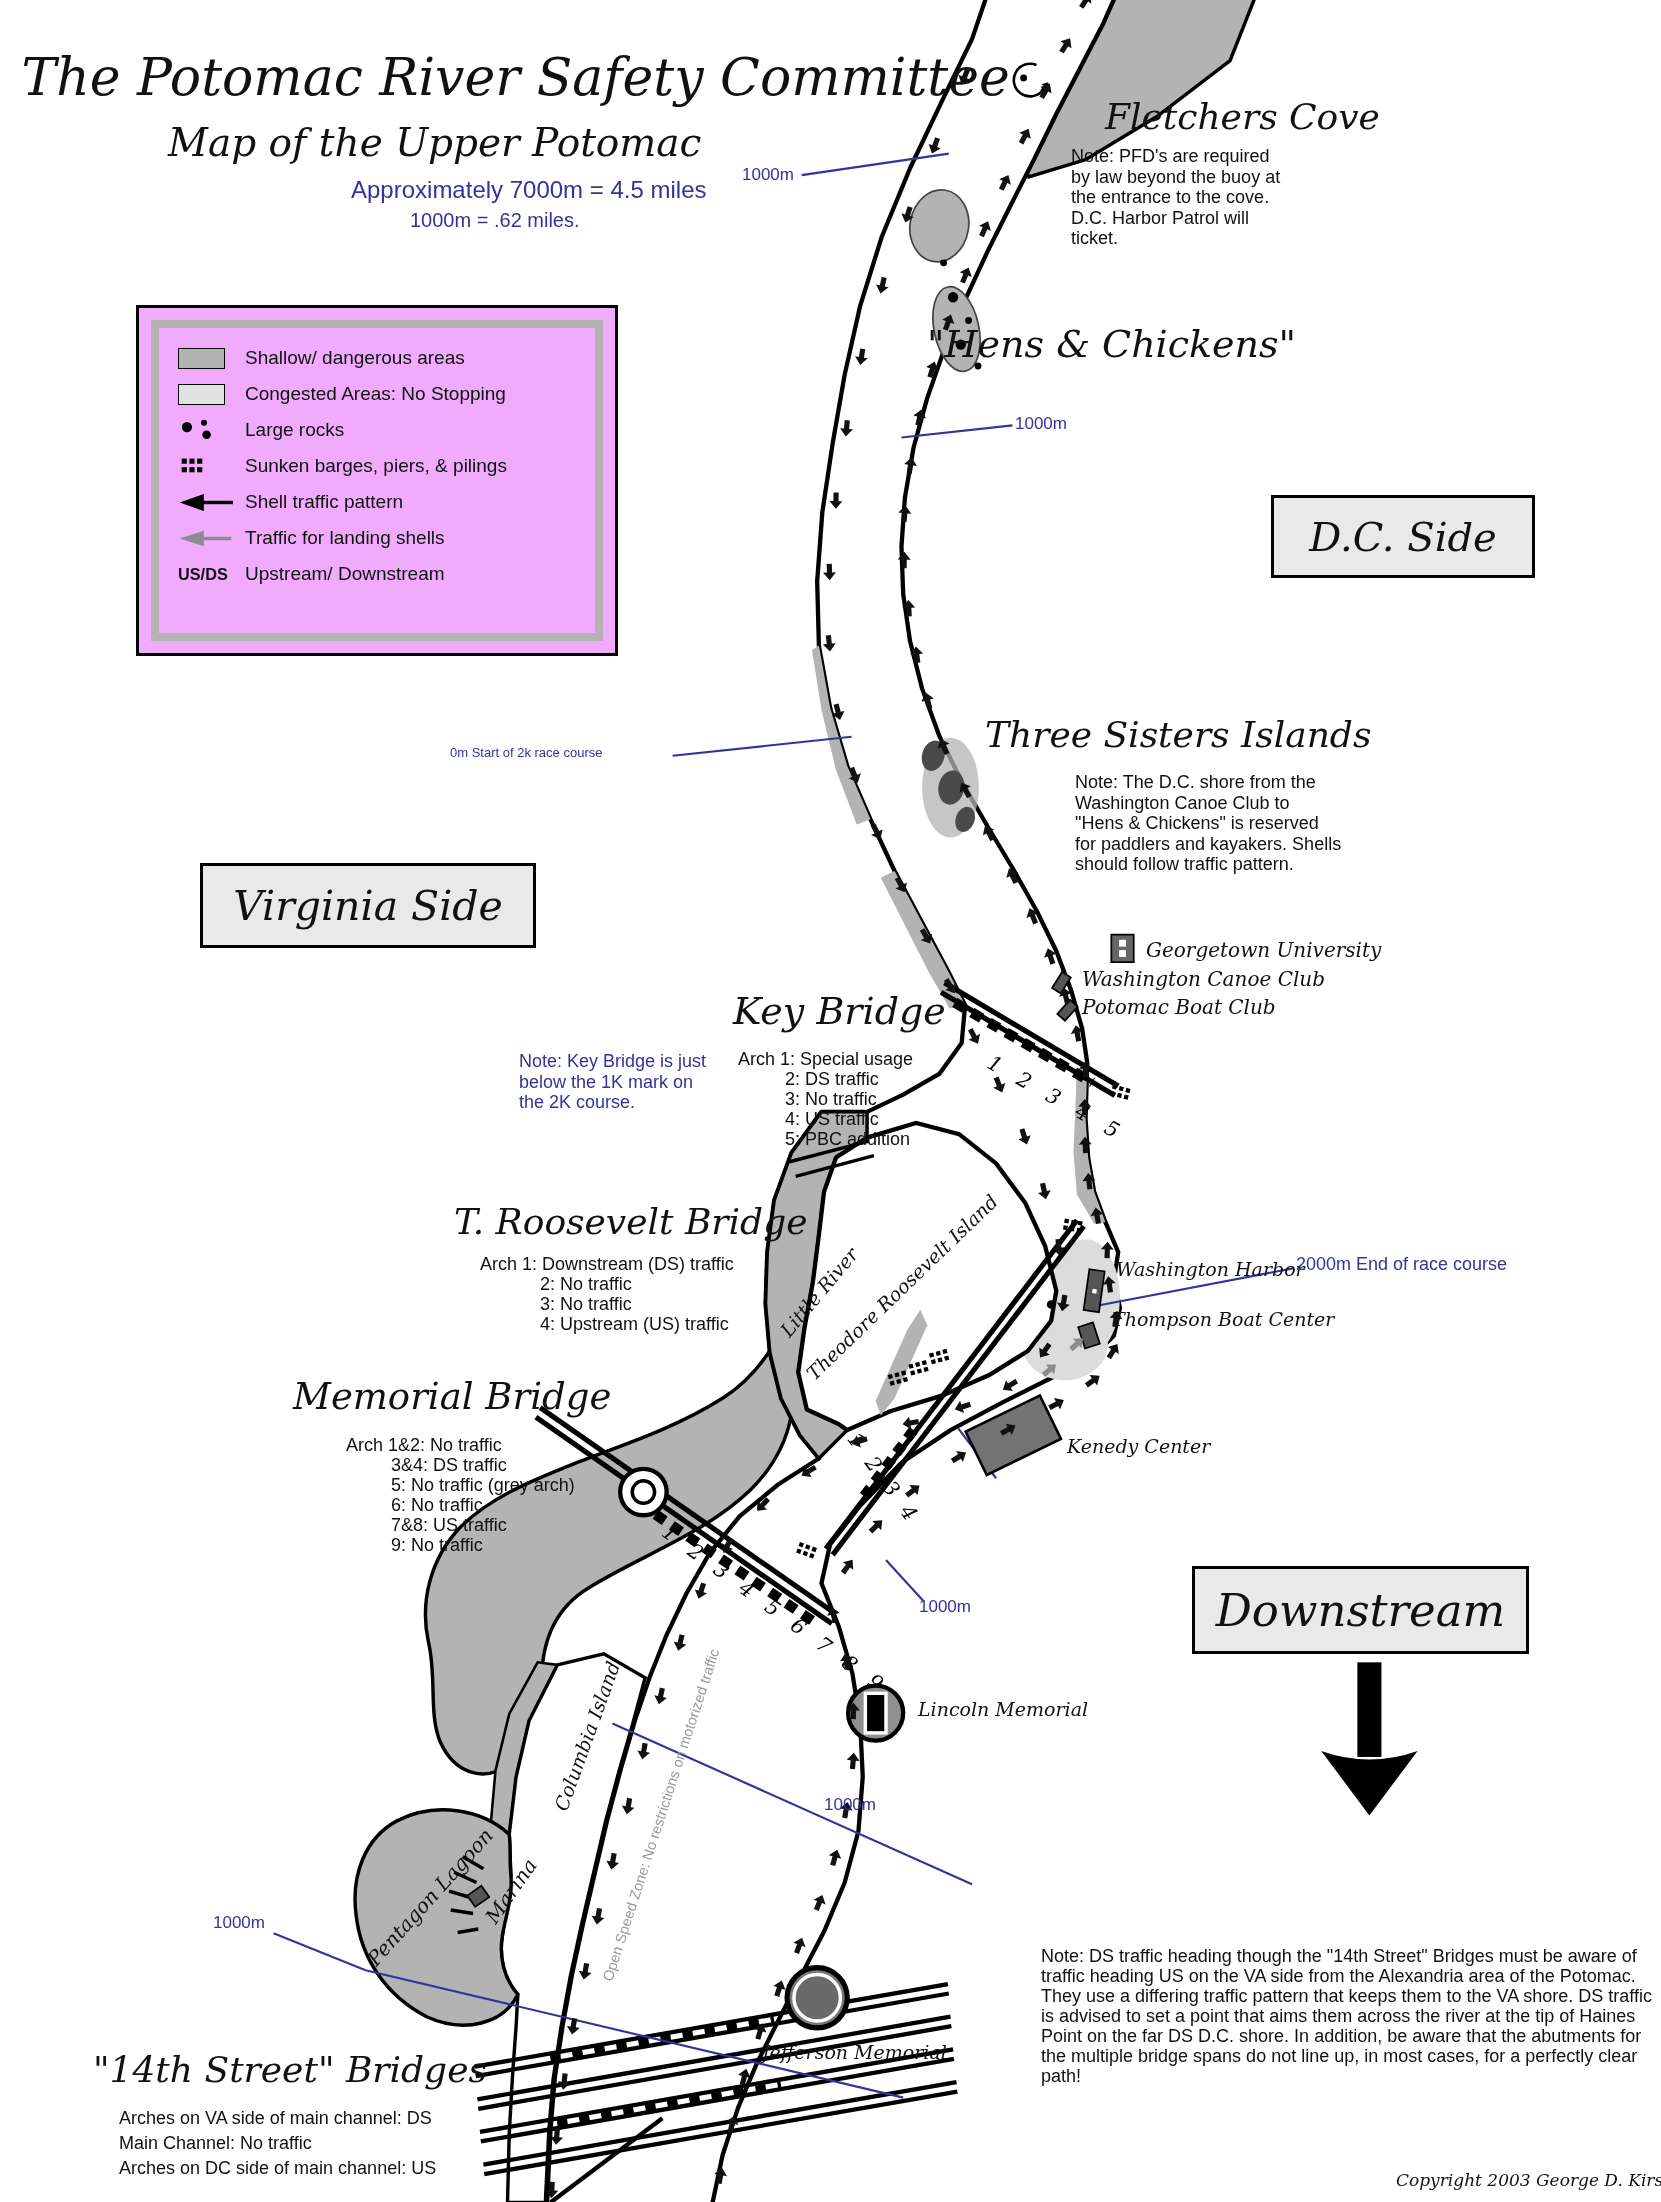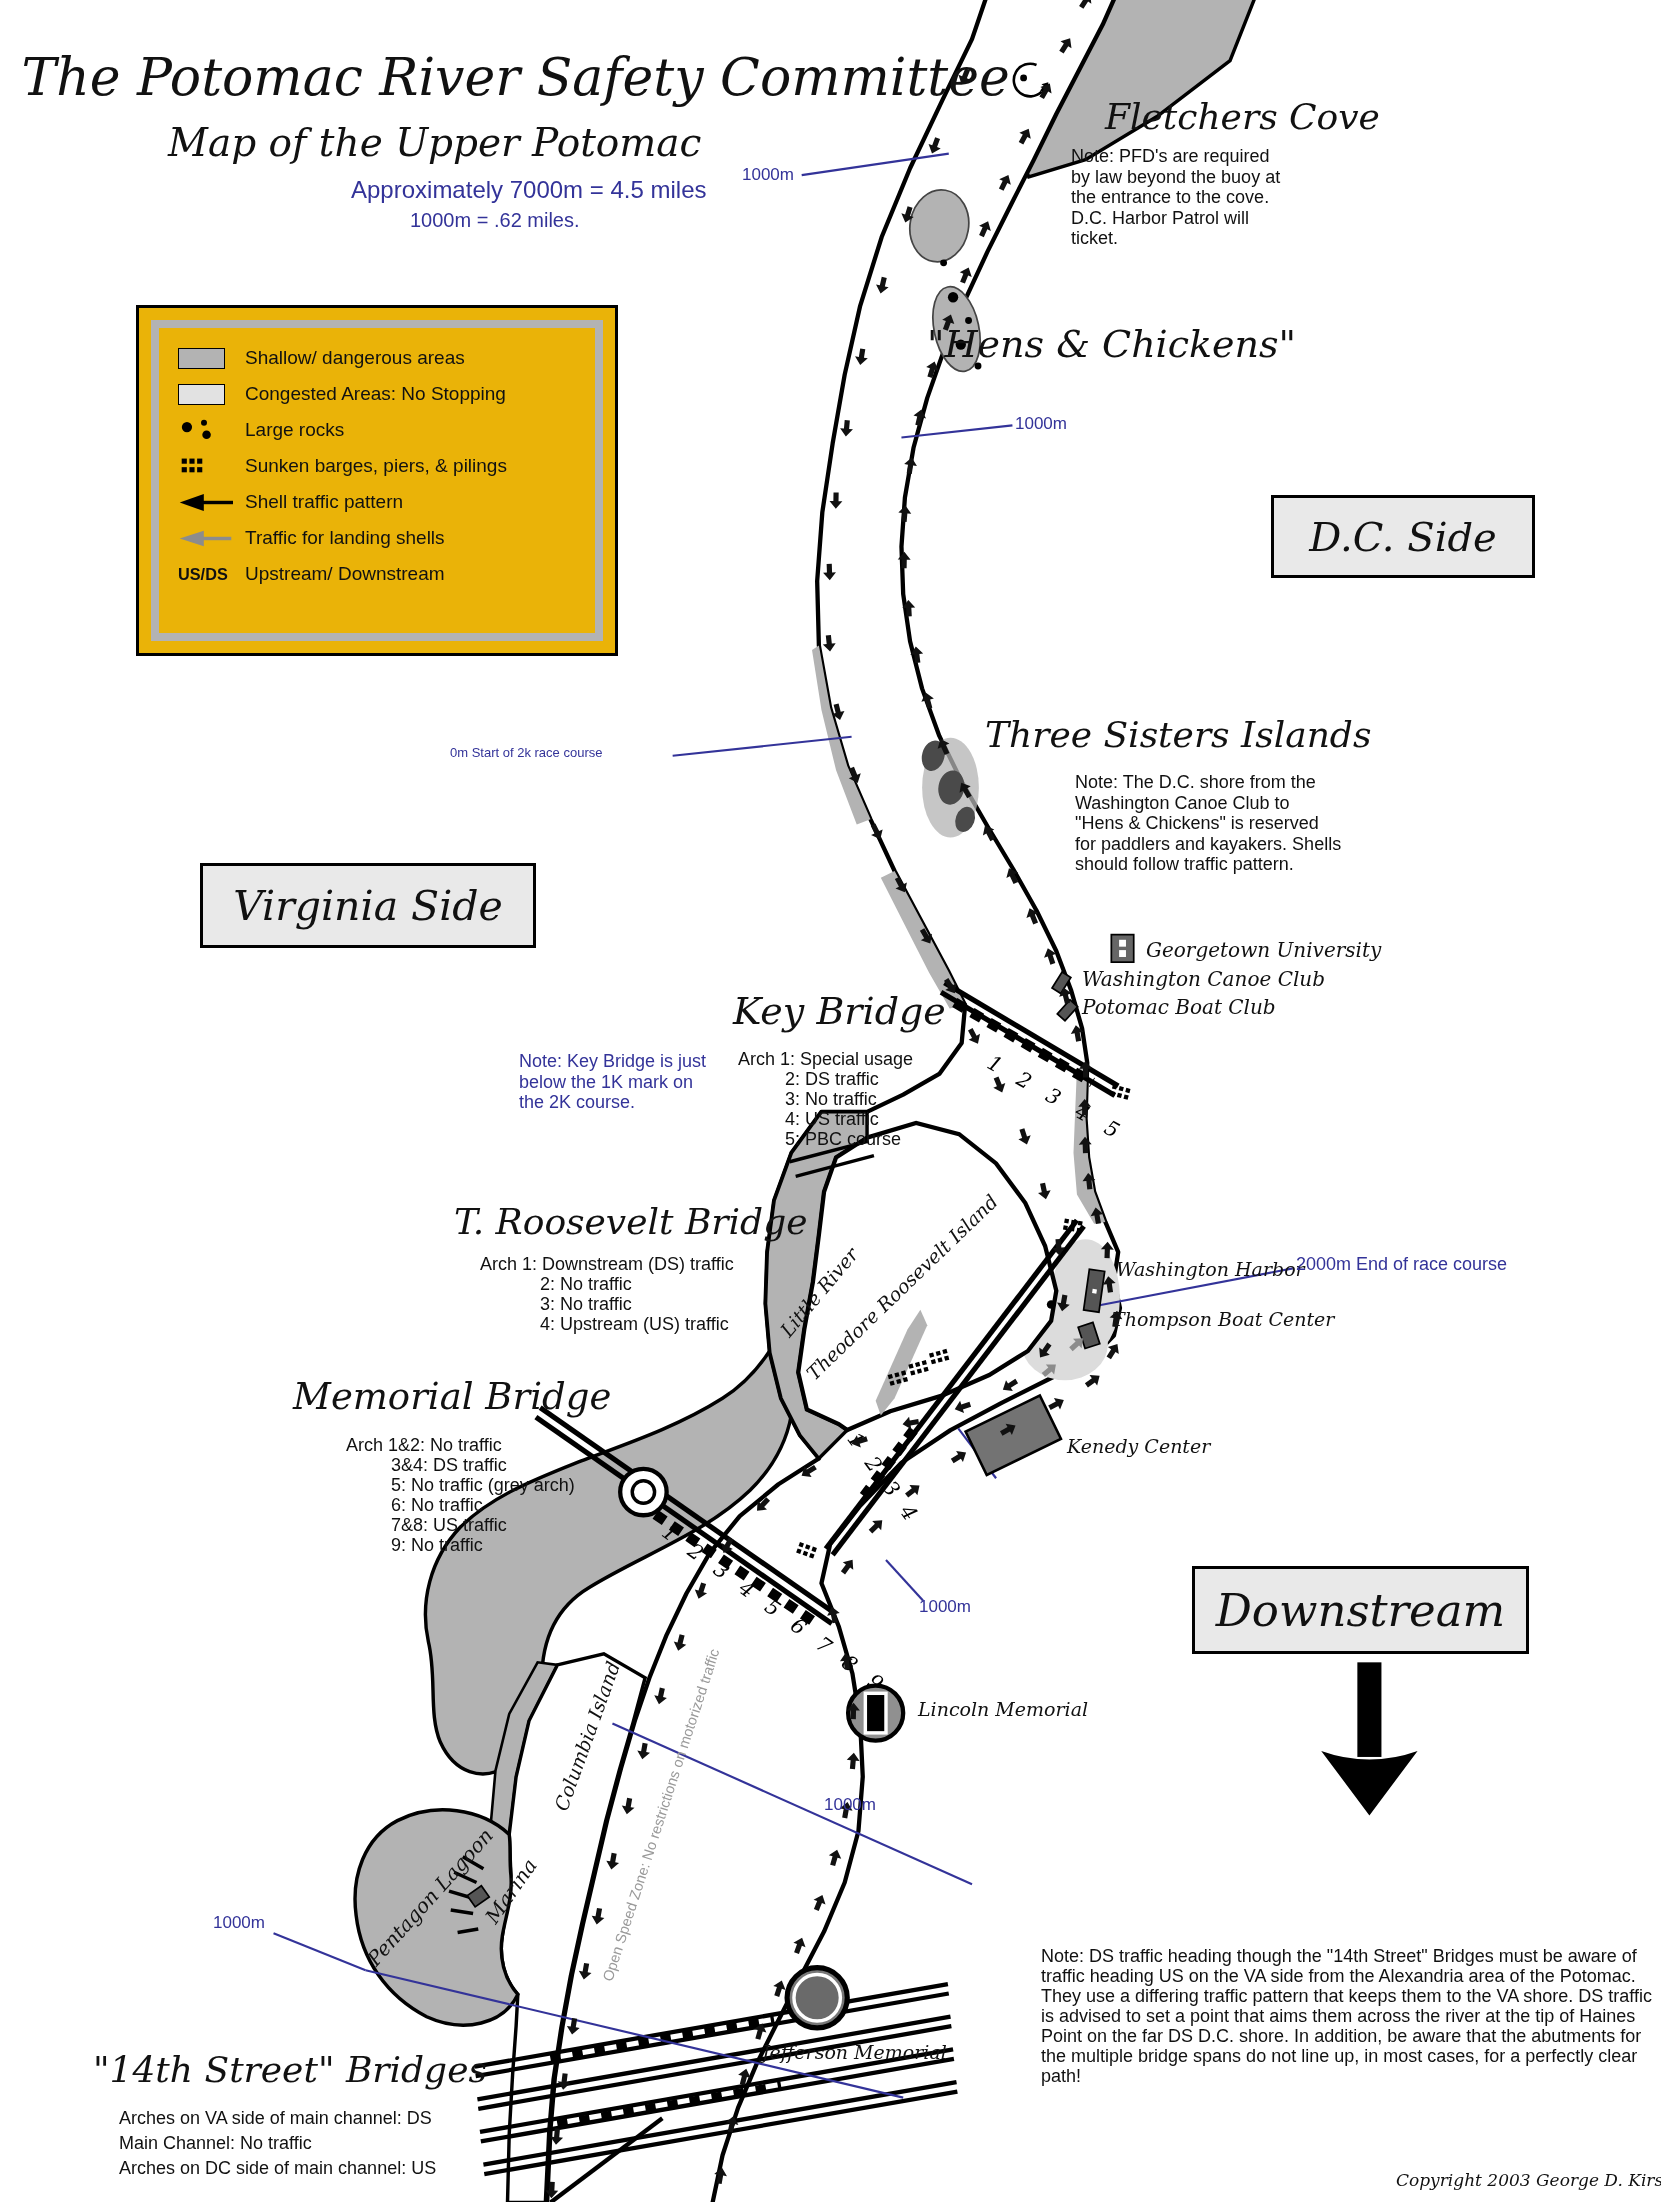--- a/index.html
+++ b/index.html
@@ -9,21 +9,21 @@
   .cal{font-family:"DejaVu Serif",serif;font-style:italic;}
   .sans{font-family:"Liberation Sans",sans-serif;}
   .blue{color:#333399;}
   .note{white-space:normal;line-height:1.14;}
   .rbox{position:absolute;background:#e9e9e9;border:3.4px solid #000;
         display:flex;align-items:center;justify-content:center;}
   .rot{transform-origin:center center;}
   .archlist div{line-height:20px;}
   .ind{padding-left:47px;}
   .legend-outer{position:absolute;left:136px;top:305px;width:482px;height:351px;
-        border:3.4px solid #000;background:#eab308;box-sizing:border-box;}
+        border:3.4px solid #000;background:#f0abfc;box-sizing:border-box;}
   .legend-inner{position:absolute;left:12px;top:12px;right:12px;bottom:12px;
         border:8.6px solid #b3b3b3;padding:12px 8.6px 8.6px 19px;box-sizing:border-box;}
   .legend-row{display:flex;align-items:center;height:36px;}
   .legend-ico{width:67px;flex:0 0 67px;display:flex;align-items:center;}
   .legend-lbl{font-size:19px;}
   svg text{font-family:"DejaVu Serif",serif;font-style:italic;}
 </style>
 </head>
 <body>
 
@@ -405,21 +405,21 @@
 <div class="abs cal" style="left:1082px;top:967px;font-size:20px;">Washington  Canoe Club</div>
 <div class="abs cal" style="left:1082px;top:995px;font-size:20px;">Potomac Boat Club</div>
 
 <div class="abs cal" style="left:733px;top:989px;font-size:38px;">Key Bridge</div>
 <div class="abs sans note blue" style="left:519px;top:1051px;width:188px;font-size:18px;">Note: Key  Bridge is just below the 1K mark on the 2K course.</div>
 <div class="abs sans archlist" style="left:738px;top:1049px;font-size:18px;">
   <div>Arch 1: Special usage</div>
   <div class="ind">2: DS traffic</div>
   <div class="ind">3: No traffic</div>
   <div class="ind">4: US traffic</div>
-  <div class="ind">5: PBC course</div>
+  <div class="ind">5: PBC addition</div>
 </div>
 
 <div class="abs cal" style="left:454px;top:1201px;font-size:36px;">T. Roosevelt Bridge</div>
 <div class="abs sans archlist" style="left:480px;top:1254px;font-size:18px;">
   <div>Arch 1: Downstream (DS) traffic</div>
   <div class="ind" style="padding-left:60px;">2: No traffic</div>
   <div class="ind" style="padding-left:60px;">3: No traffic</div>
   <div class="ind" style="padding-left:60px;">4: Upstream (US) traffic</div>
 </div>
 

